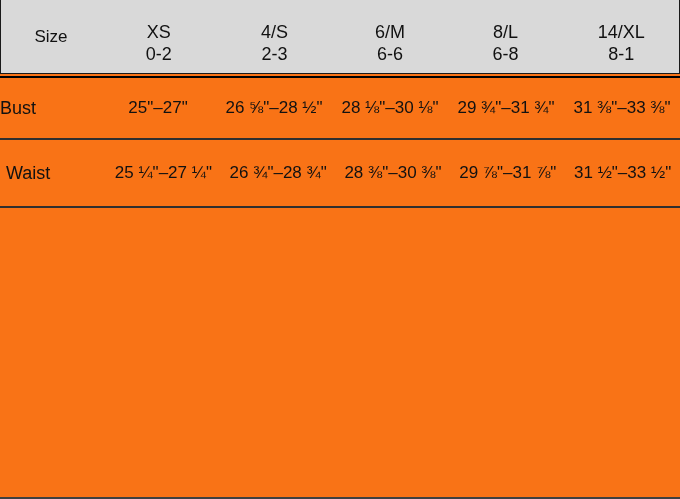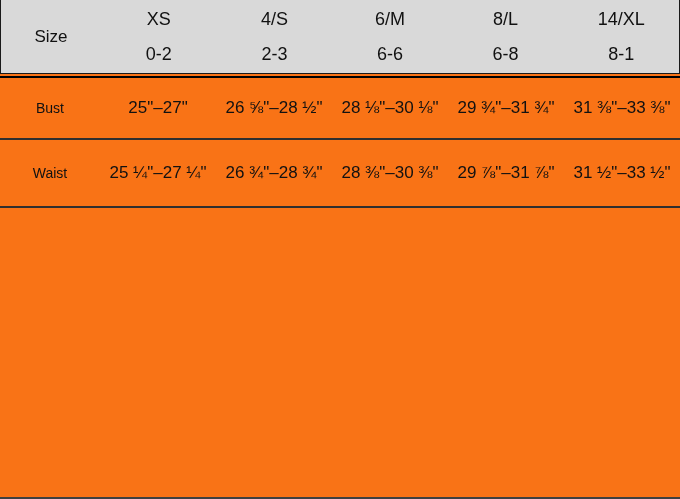--- a/index.html
+++ b/index.html
@@ -31,42 +31,41 @@
     display: flex;
     align-items: center;
     justify-content: center;
     font-size: 17px;
   }
   .header-col {
     display: flex;
     flex-direction: column;
     align-items: center;
     justify-content: space-between;
-    padding: 9px 0 8px 0;
+    padding: 22px 0 8px 0;
     font-size: 18px;
   }
   .thick-rule {
     height: 2px;
     background: #000000;
     margin-top: 2px;
   }
 
   
   .table-row {
     display: grid;
     grid-template-columns: 100px repeat(5, 1fr);
     align-items: center;
   }
   .row-bust  { height: 60px; }
-  .row-waist { height: 66px; }
+  .row-waist { height: 66px; margin-left: 6px; }
   .row-hips  { height: 62px; }
 
   .row-label {
-    text-align: center;
-    font-size: 14px;
+    font-size: 18px;
   }
   .measure-cell {
     text-align: center;
     font-size: 17px;
     white-space: nowrap;
   }
 
   .row-separator {
     height: 2px;
     background: #2f2f2f;

